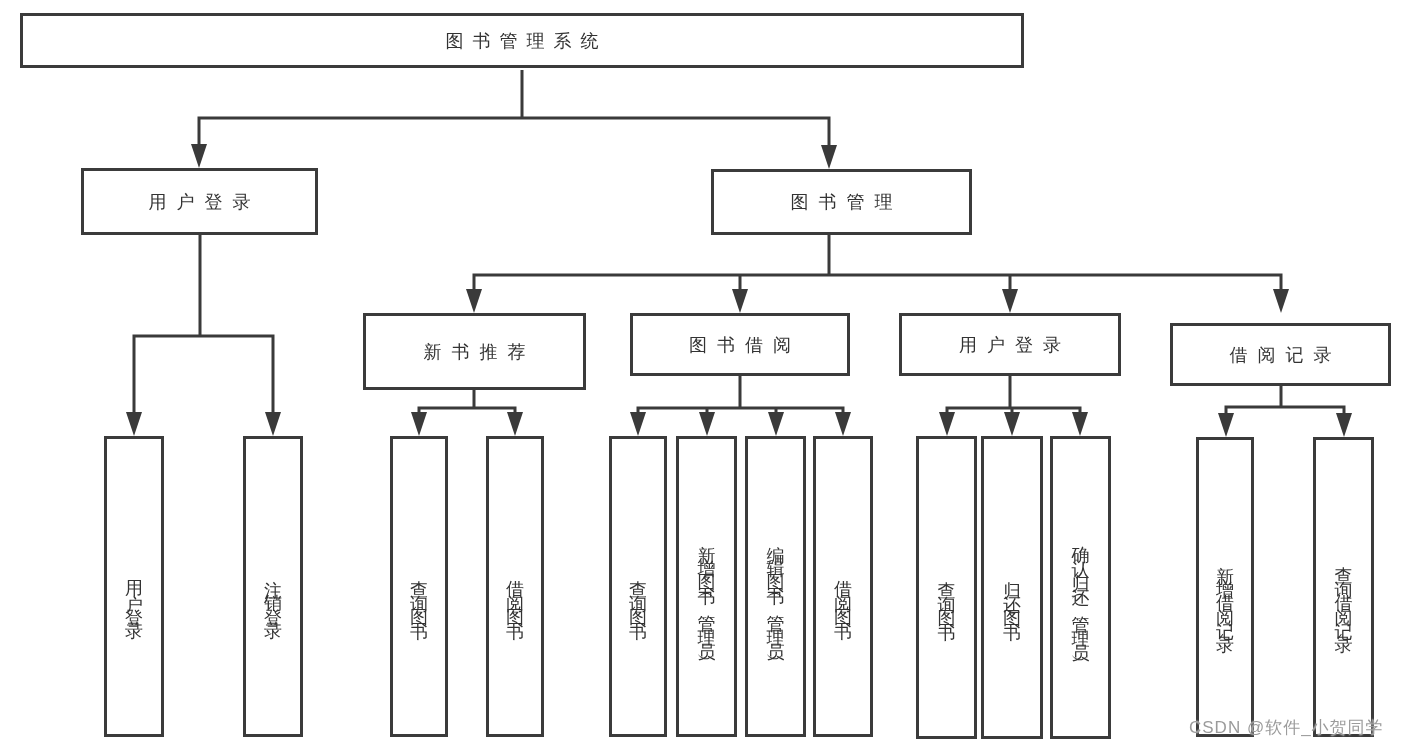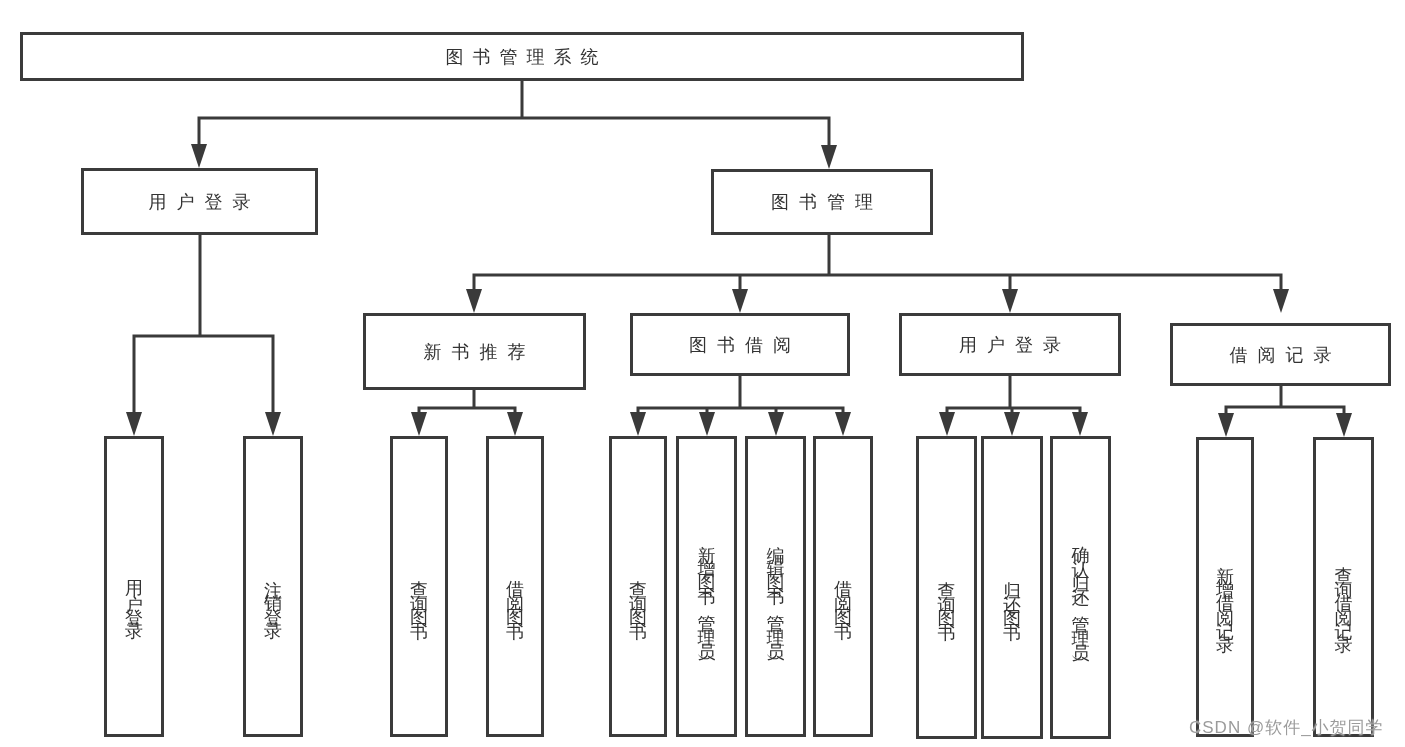--- a/index.html
+++ b/index.html
@@ -112,28 +112,28 @@
     <polygon class="arrow" points="699,412 715,412 707,436"></polygon>
     <polygon class="arrow" points="768,412 784,412 776,436"></polygon>
     <polygon class="arrow" points="835,412 851,412 843,436"></polygon>
     <polygon class="arrow" points="939,412 955,412 947,436"></polygon>
     <polygon class="arrow" points="1004,412 1020,412 1012,436"></polygon>
     <polygon class="arrow" points="1072,412 1088,412 1080,436"></polygon>
     <polygon class="arrow" points="1218,413 1234,413 1226,437"></polygon>
     <polygon class="arrow" points="1336,413 1352,413 1344,437"></polygon>
   </svg>
 
-  <div class="node" style="left:20px; top:13px; width:1004px; height:49px;margin-top:19px;">
+  <div class="node" style="left:20px; top:13px; width:1004px; height:55px;">
     <span class="h-label title-label">图书管理系统</span>
   </div>
 
   <div class="node" style="left:81px; top:168px; width:237px; height:67px;">
     <span class="h-label">用户登录</span>
   </div>
-  <div class="node" style="left:711px; top:169px; width:222px; height:66px;justify-content:center;">
+  <div class="node" style="left:711px; top:169px; width:261px; height:66px;justify-content:center;">
     <span class="h-label">图书管理</span>
   </div>
 
   <div class="node" style="left:363px; top:313px; width:223px; height:77px;">
     <span class="h-label">新书推荐</span>
   </div>
   <div class="node" style="left:630px; top:313px; width:220px; height:63px;">
     <span class="h-label">图书借阅</span>
   </div>
   <div class="node" style="left:899px; top:313px; width:222px; height:63px;">

